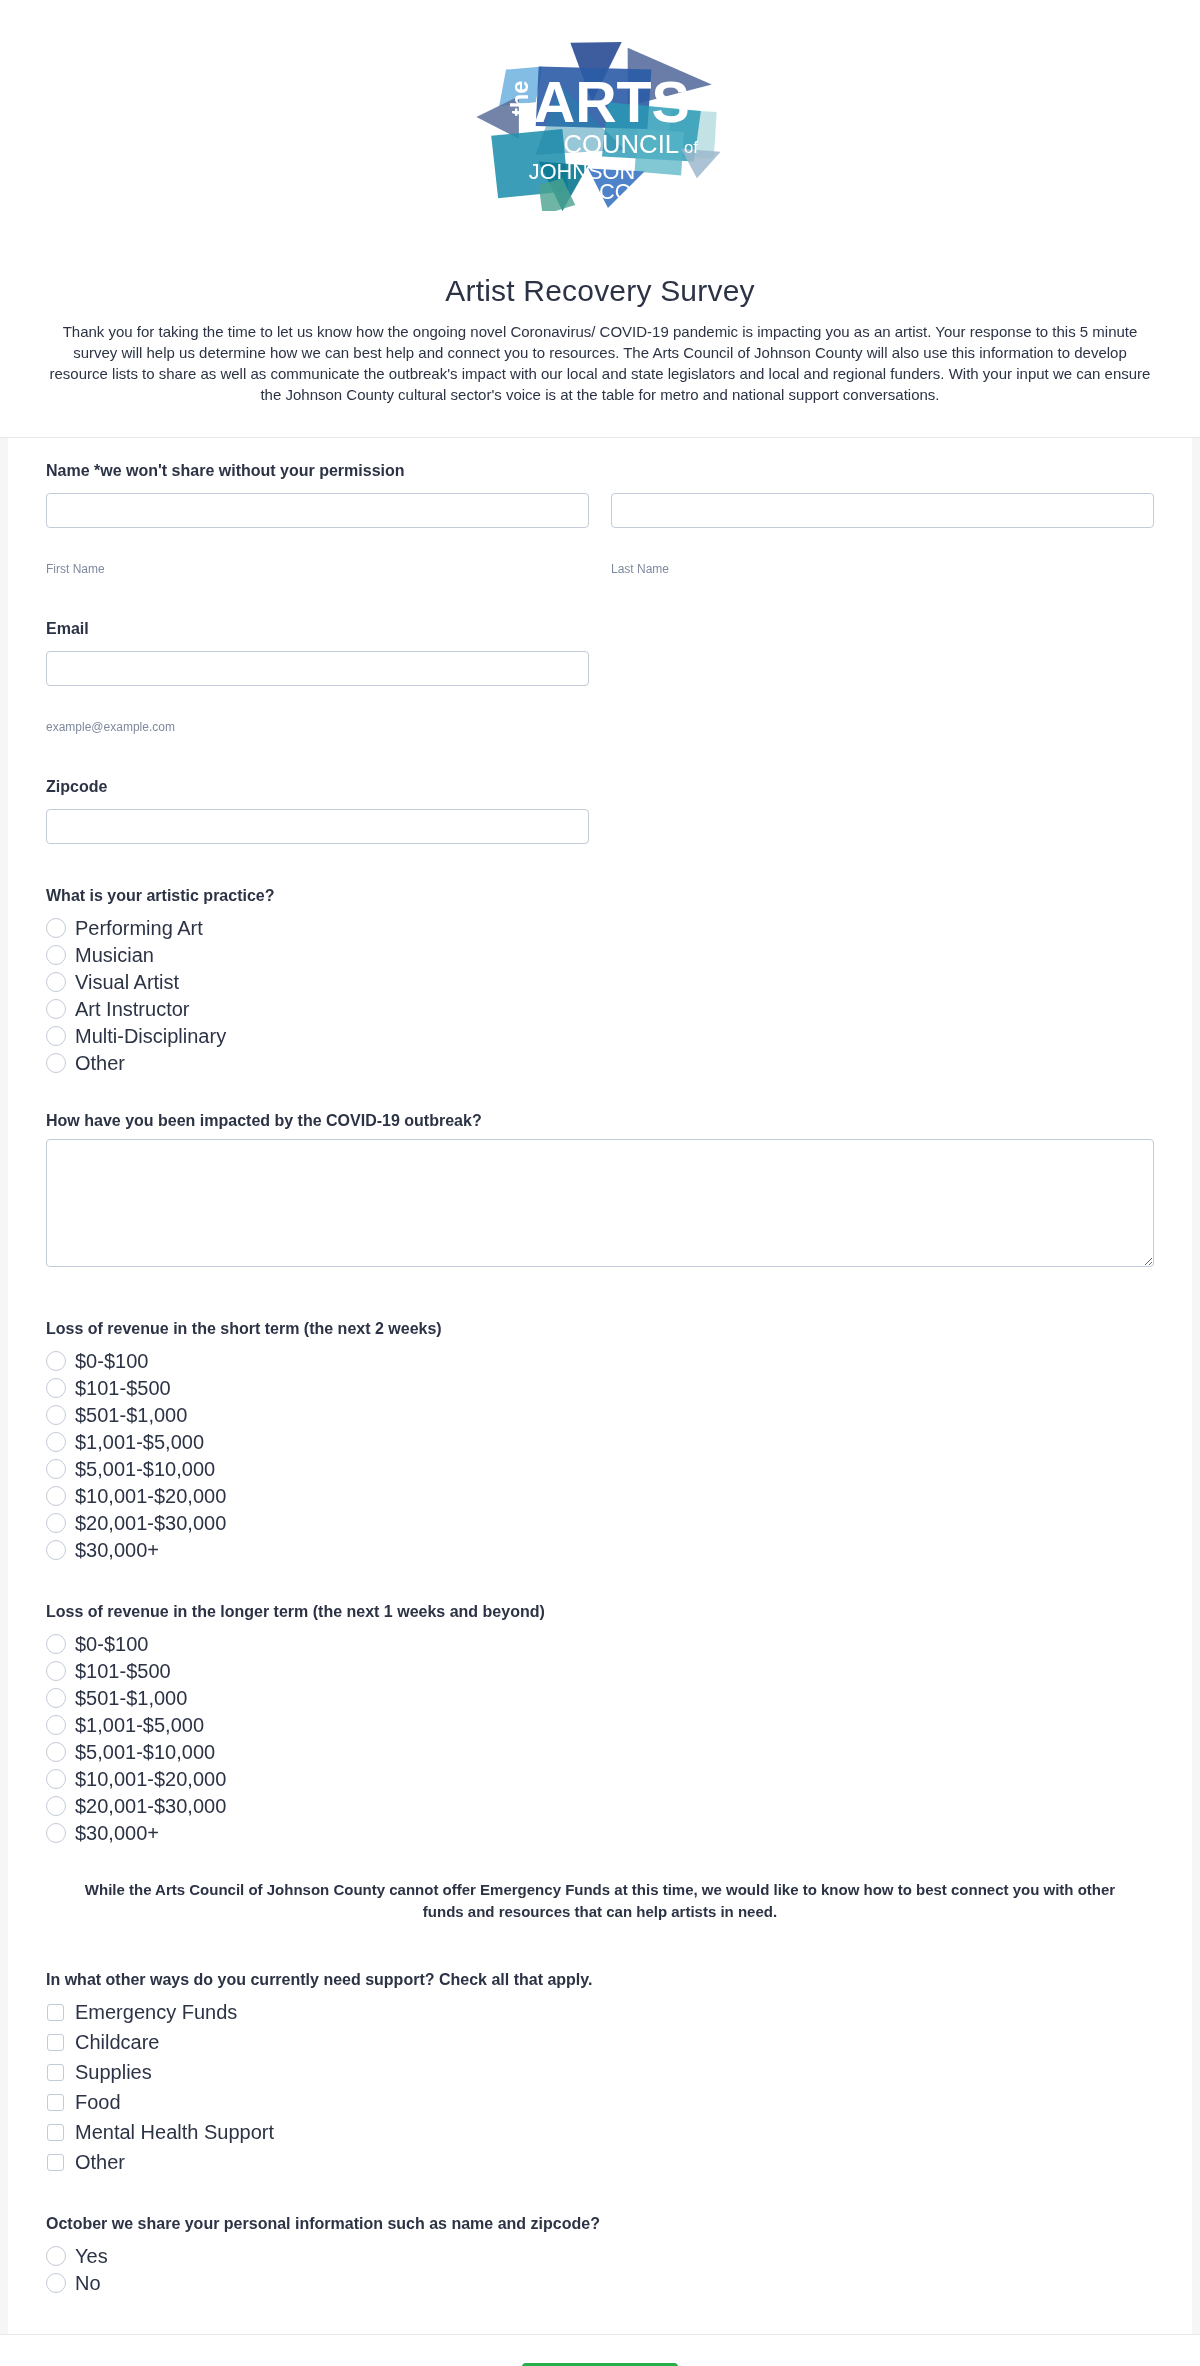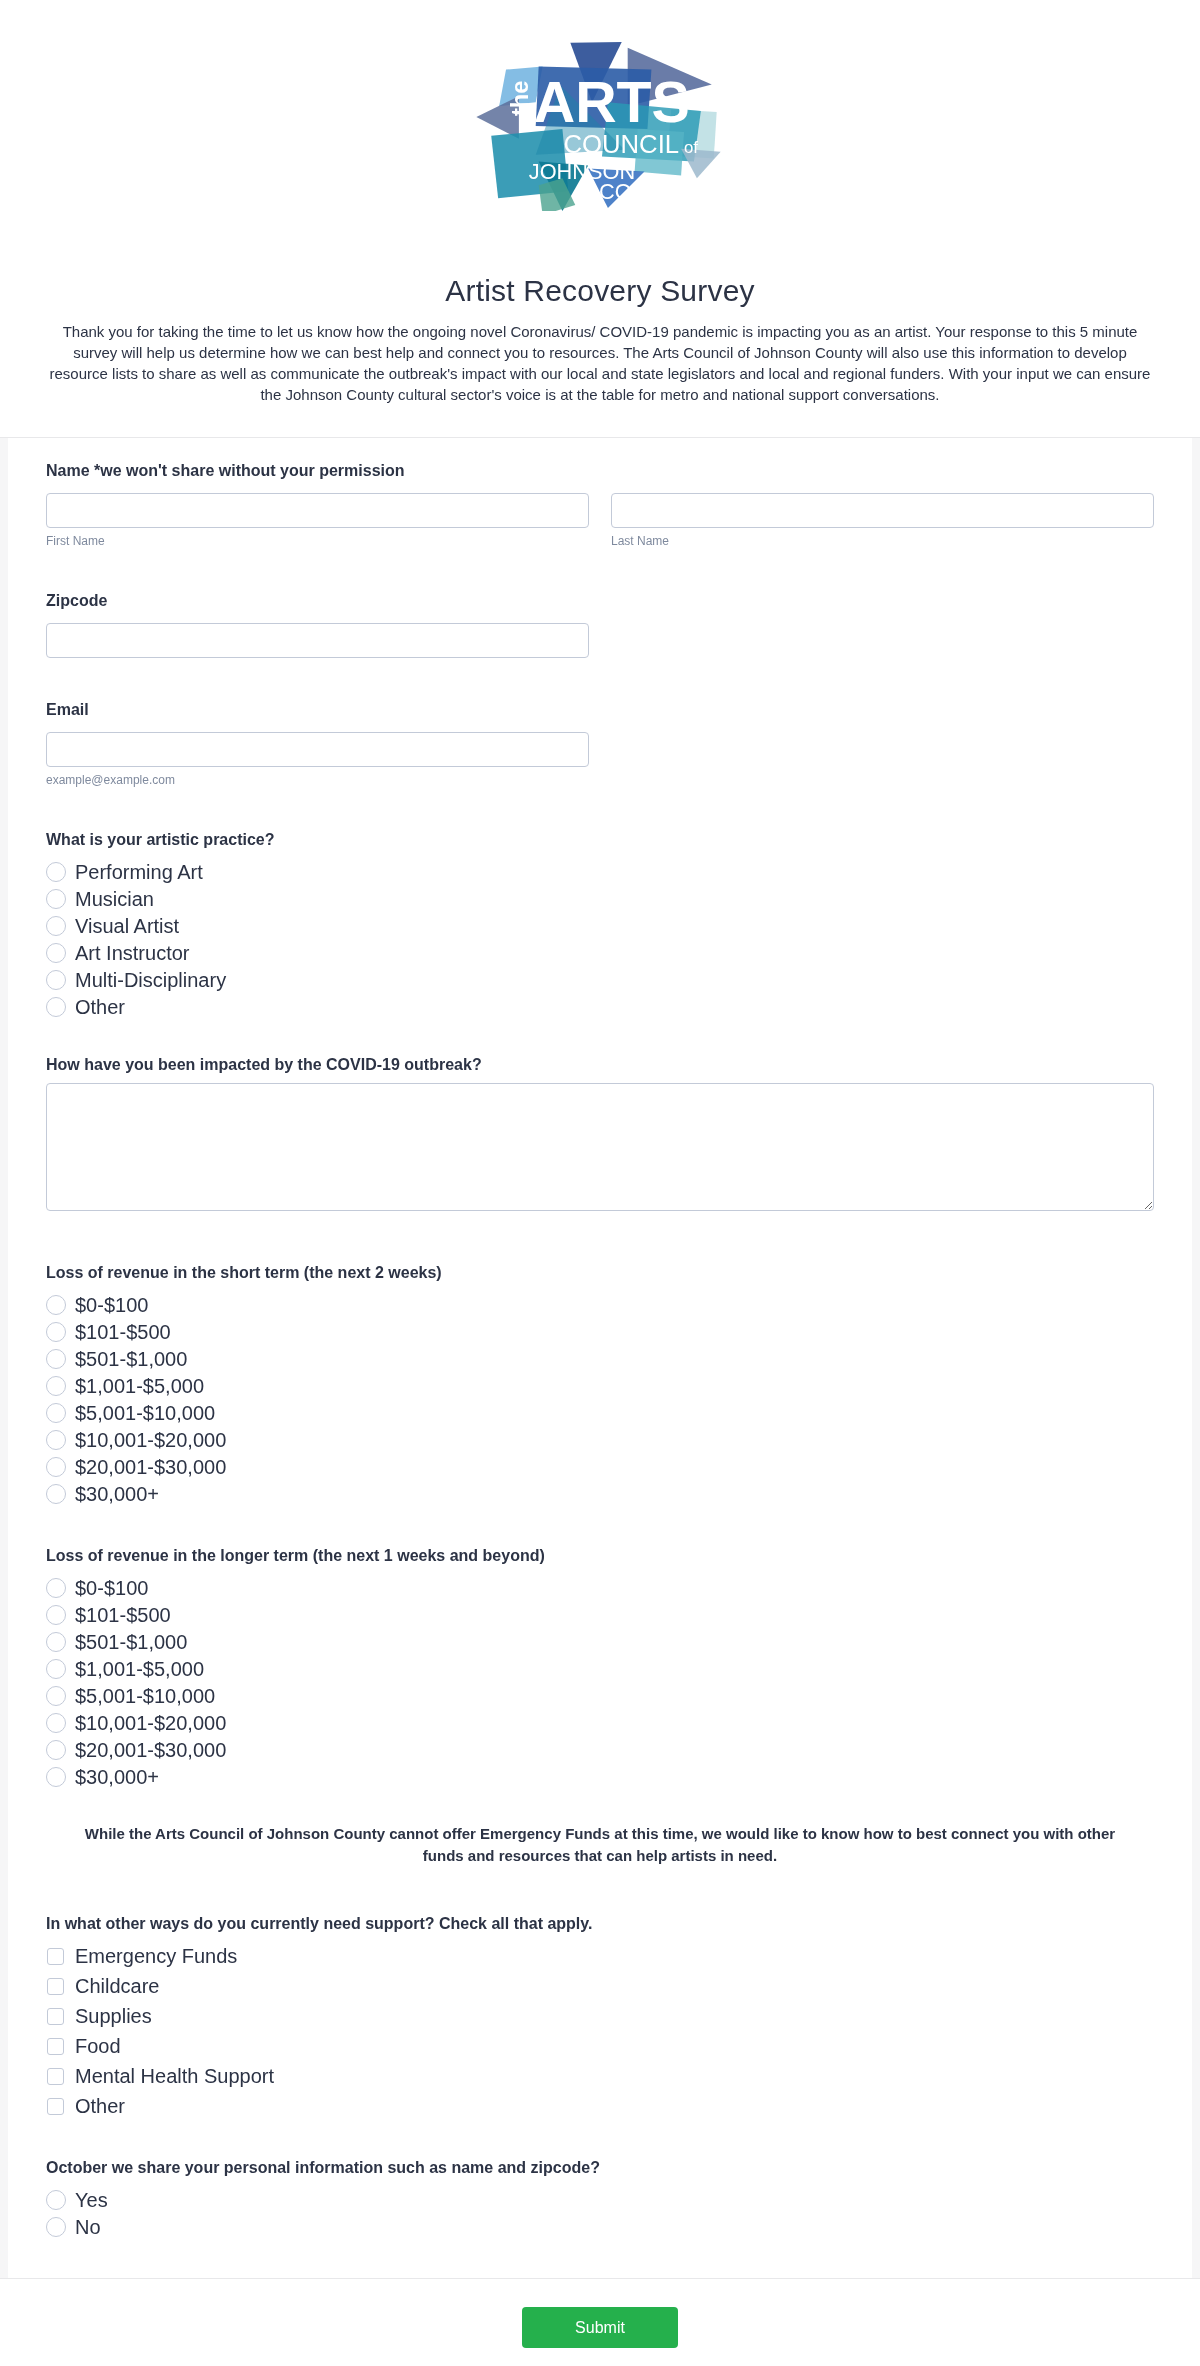--- a/index.html
+++ b/index.html
@@ -48,21 +48,21 @@
     border-radius: 4px;
     background: #fff;
     padding: 0 10px;
     font-size: 15px;
     color: #2c3345;
     font-family: inherit;
     width: 543px;
     display: block;
   }
   .name-row { display: flex; gap: 22px; }
-  .field-col { display: flex; flex-direction: column; }
+  .field-col { display: flex; flex-direction: column; gap: 28px; }
   .sublabel {
     margin-top: 6px;
     font-size: 12px;
     line-height: 15px;
     color: #7f8a9e;
   }
   .big-textarea {
     width: 1108px;
     height: 128px;
     border: 1px solid #c3cad8;
@@ -176,32 +176,32 @@
           <span class="sublabel">First Name</span>
         </div>
         <div class="field-col">
           <input type="text" class="text-input" value="" style="">
           <span class="sublabel">Last Name</span>
         </div>
       </div>
     </div>
 
     <div class="q">
-      <div class="q-label">Zipcode</div>
-      <input type="text" class="text-input" value="" style="">
-    </div>
-
-    <div class="q">
       <div class="q-label">Email</div>
       <div class="field-col">
         <input type="text" class="text-input" value="" style="">
         <span class="sublabel">example@example.com</span>
       </div>
     </div>
 
+    <div class="q">
+      <div class="q-label">Zipcode</div>
+      <input type="text" class="text-input" value="" style="">
+    </div>
+
     <div class="q q-practice">
       <div class="q-label">What is your artistic practice?</div>
       <div class="q-options">
 
           <label class="opt-row">
             <input type="radio" name="practice" style="">
             <span class="opt-text">Performing Art</span>
           </label>
 
           <label class="opt-row">

